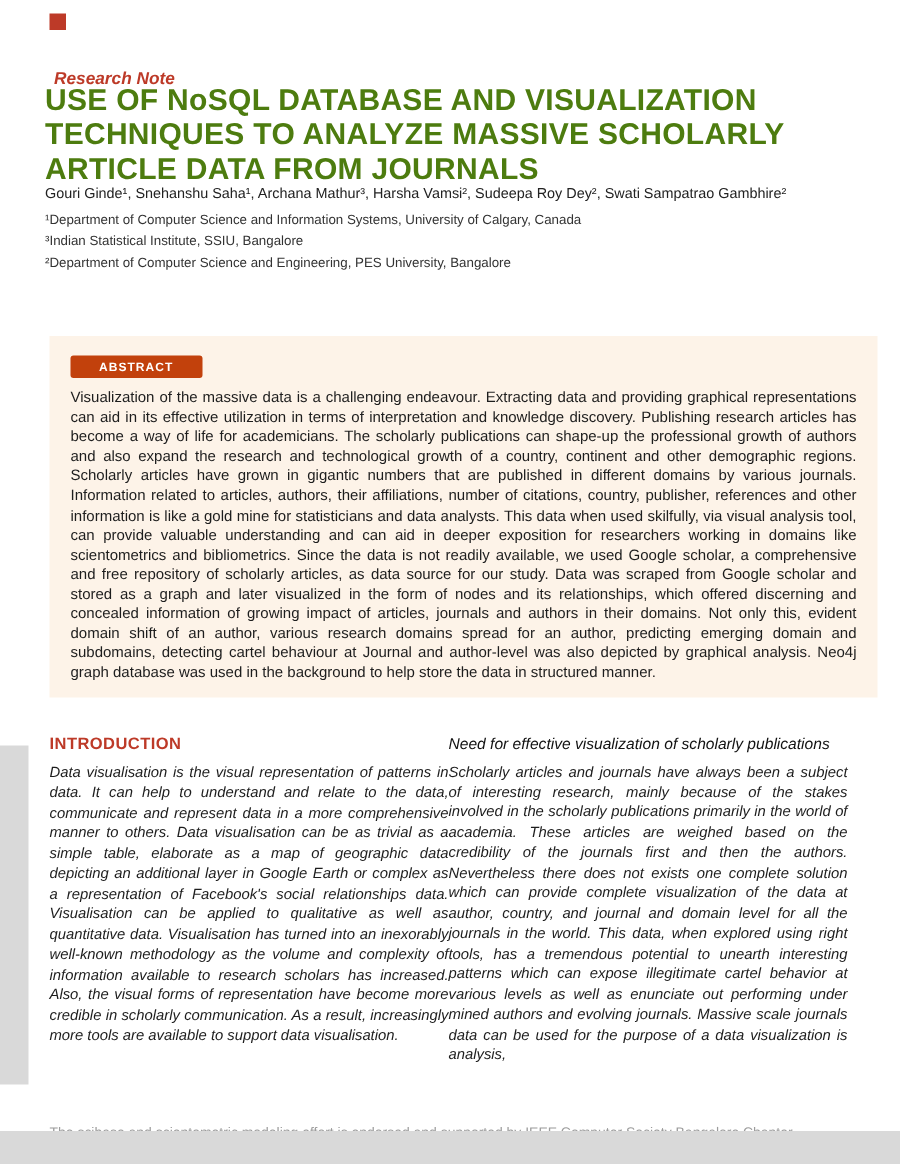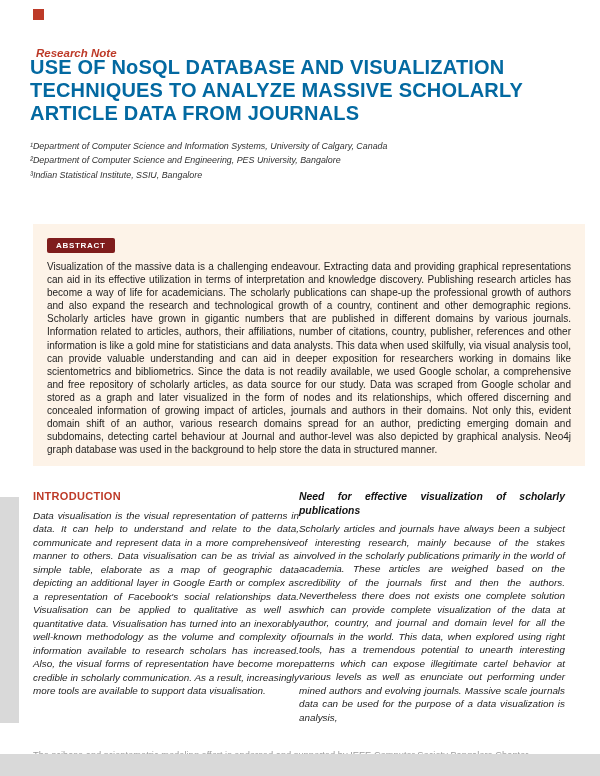--- a/index.html
+++ b/index.html
@@ -18,39 +18,39 @@
     width:11px; height:11px; background:#bd3a28;
   }
   .kicker {
     position:absolute; left:36px; top:47px;
     font-style:italic; font-weight:600;
     font-size:11.5px; color:#bd3a28;
   }
   .title {
     position:absolute; left:30px; top:56px; width:556px;
     font-size:20px; font-weight:bold; line-height:1.14;
-    color:#0369a1; letter-spacing:0.2px;
+    color:#4d7c0f; letter-spacing:0.2px;
   }
   .authors {
     position:absolute; left:30px; top:124px; width:560px;
     font-size:9.6px; color:#222222;
   }
   .affils {
     position:absolute; left:30px; top:139px; width:560px;
-    font-size:8.9px; color:#333333; line-height:1.6;font-style:italic;
+    font-size:8.9px; color:#333333; line-height:1.6;
   }
 
   .abstract-box {
     position:absolute; left:33px; top:224px; width:552px; min-height:237px;
     background:#fdf3e8; padding:10px 14px 10px 14px;
   }
   .abstract-badge {
-    display:inline-block; background:#7f1d1d; color:#ffffff;
+    display:inline-block; background:#c2410c; color:#ffffff;
     font-size:8px; font-weight:bold; letter-spacing:0.7px;
-    padding:3px 9px; border-radius:2px;
+    padding:3px 19px; border-radius:2px;
   }
   .abstract-text {
     margin-top:7px; font-size:10px; line-height:1.31;
     text-align:justify; color:#1d1d1d;
   }
   .keywords-line {
     margin-top:1px; font-size:9.6px; line-height:1.31;
     text-align:justify; color:#1d1d1d;
   }
   .kw-label { font-weight:bold; }
@@ -59,21 +59,21 @@
     position:absolute; left:33px; top:490px; width:552px;
     display:flex;
   }
   .col { width:266px; }
   .col-left { }
   .intro-heading {
     color:#bd3a28; font-weight:bold; font-size:11px;
     letter-spacing:0.3px; margin-bottom:7px;
   }
   .right-heading {
-    font-weight:bold; font-style:italic; font-size:10.4px;
+    font-weight:normal; font-style:italic; font-size:10.4px;
     line-height:1.3; margin-bottom:5px; text-align:justify; color:#111;
   }
   .col-body {
     font-size:9.9px; line-height:1.36; text-align:justify; color:#1d1d1d;font-style:italic;
   }
 
   .footer-note {
     position:absolute; left:33px; top:750px; width:556px;
     font-size:9.3px; color:#9c9c9c;
   }
@@ -90,25 +90,26 @@
 <body>
 
 <div class="page">
 
   <div class="mark"></div>
 
   <div class="kicker">Research Note</div>
 
   <h1 class="title">USE OF NoSQL DATABASE AND VISUALIZATION TECHNIQUES TO ANALYZE MASSIVE SCHOLARLY ARTICLE DATA FROM JOURNALS</h1>
 
+  <div class="authors">Gouri Ginde¹, Snehanshu Saha¹, Archana Mathur³, Harsha Vamsi², Sudeepa Roy Dey², Swati Sampatrao Gambhire²</div>
 
   <div class="affils">
     <div>¹Department of Computer Science and Information Systems, University of Calgary, Canada</div>
+    <div>³Indian Statistical Institute, SSIU, Bangalore</div>
     <div>²Department of Computer Science and Engineering, PES University, Bangalore</div>
-    <div>³Indian Statistical Institute, SSIU, Bangalore</div>
   </div>
 
   <section class="abstract-box">
     <span class="abstract-badge">ABSTRACT</span>
     <p class="abstract-text">Visualization of the massive data is a challenging endeavour. Extracting data and providing graphical representations can aid in its effective utilization in terms of interpretation and knowledge discovery. Publishing research articles has become a way of life for academicians. The scholarly publications can shape-up the professional growth of authors and also expand the research and technological growth of a country, continent and other demographic regions. Scholarly articles have grown in gigantic numbers that are published in different domains by various journals. Information related to articles, authors, their affiliations, number of citations, country, publisher, references and other information is like a gold mine for statisticians and data analysts. This data when used skilfully, via visual analysis tool, can provide valuable understanding and can aid in deeper exposition for researchers working in domains like scientometrics and bibliometrics. Since the data is not readily available, we used Google scholar, a comprehensive and free repository of scholarly articles, as data source for our study.  Data was scraped from Google scholar and stored as a graph and later visualized in the form of nodes and its relationships, which offered discerning and concealed information of growing impact of articles, journals and authors in their domains. Not only this, evident domain shift of an author, various research domains spread for an author, predicting emerging domain and subdomains, detecting cartel behaviour at Journal and author-level was also depicted by graphical analysis. Neo4j graph database was used in the background to help store the data in structured manner.</p>
   </section>
 
   <div class="columns">
     <div class="col col-left">
       <div class="intro-heading">INTRODUCTION</div>

